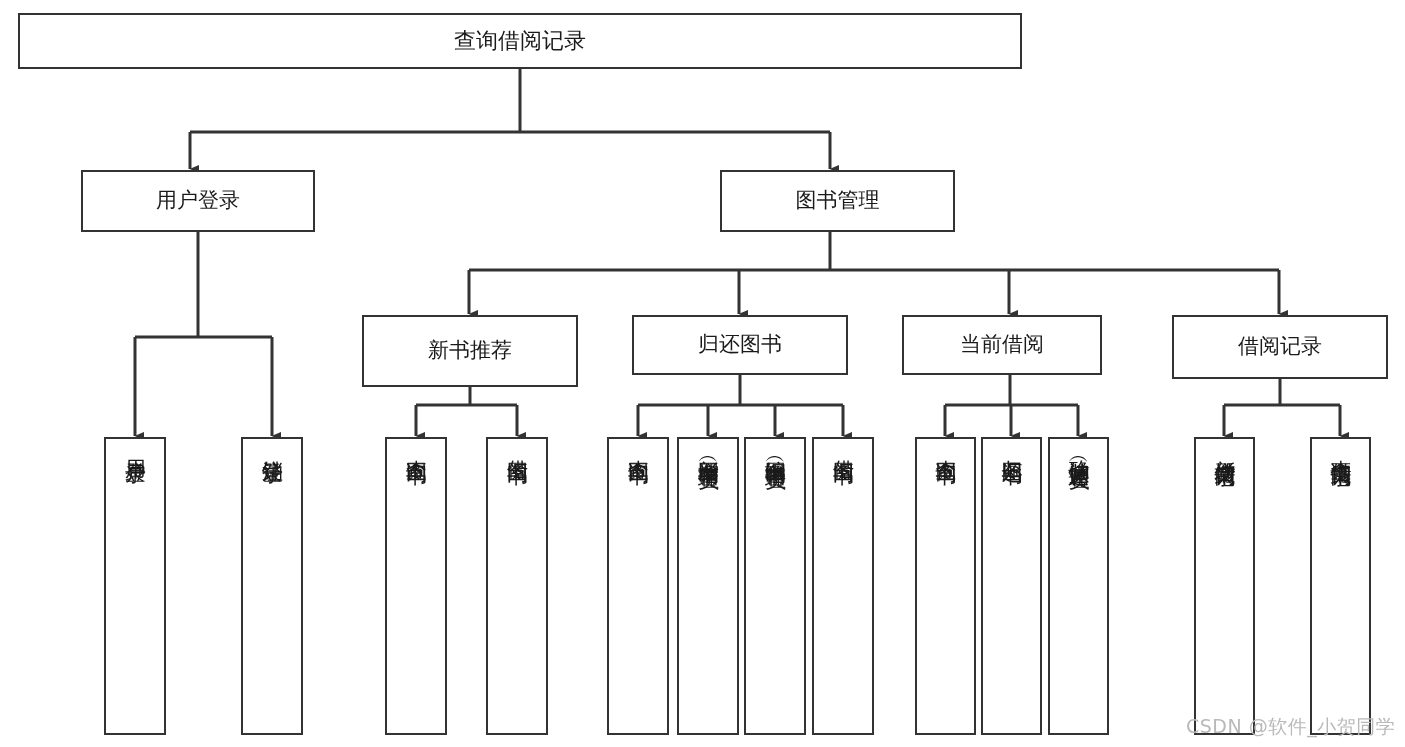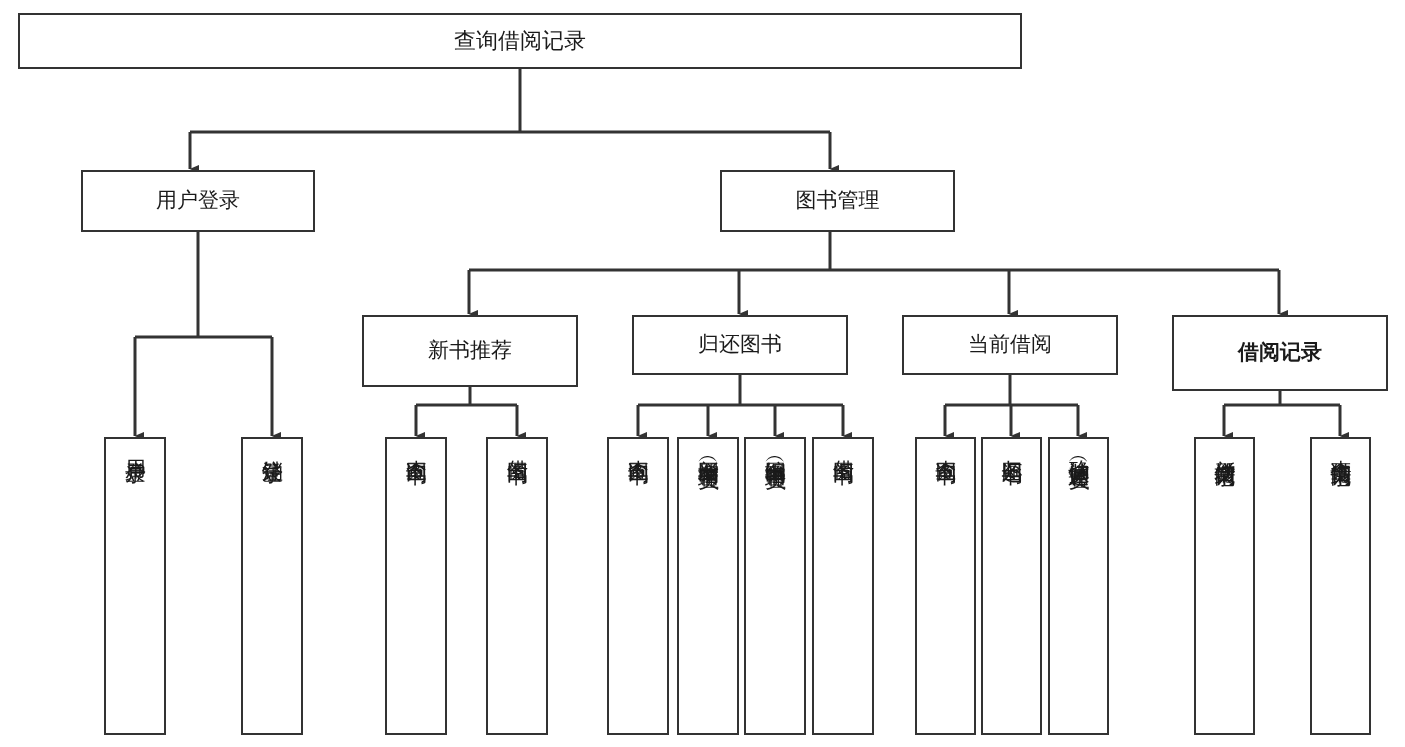--- a/index.html
+++ b/index.html
@@ -130,24 +130,24 @@
       </div>
       <div class="node horiz" style="left: 712px; top: 170px; width: 235px; height: 62px; margin-left: 8px;">
         <span class="label">图书管理</span>
       </div>
       <div class="node horiz" style="left: 362px; top: 315px; width: 216px; height: 72px;">
         <span class="label">新书推荐</span>
       </div>
       <div class="node horiz" style="left: 632px; top: 315px; width: 216px; height: 60px;">
         <span class="label">归还图书</span>
       </div>
-      <div class="node horiz" style="left: 902px; top: 315px; width: 216px; height: 60px;">
+      <div class="node horiz" style="left: 902px; top: 315px; width: 200px; height: 60px;">
         <span class="label">当前借阅</span>
       </div>
-      <div class="node horiz" style="left: 1172px; top: 315px; width: 216px; height: 76px; font-weight: bold;">
+      <div class="node horiz" style="left: 1172px; top: 315px; width: 216px; height: 64px;">
         <span class="label">借阅记录</span>
       </div>
       <div class="node vert" style="left: 104px; top: 437px; width: 62px; height: 298px;">
         <span class="label">用户登录</span>
       </div>
       <div class="node vert" style="left: 241px; top: 437px; width: 62px; height: 298px;">
         <span class="label">注销登录</span>
       </div>
       <div class="node vert" style="left: 385px; top: 437px; width: 62px; height: 298px;">
         <span class="label">查询图书</span>
@@ -177,13 +177,14 @@
         <span class="label">确认归还（管理员）</span>
       </div>
       <div class="node vert" style="left: 1194px; top: 437px; width: 61px; height: 298px;">
         <span class="label">新增借阅记录</span>
       </div>
       <div class="node vert" style="left: 1310px; top: 437px; width: 61px; height: 298px;">
         <span class="label">查询借阅记录</span>
       </div>
     </div>
 
+  <div class="watermark">CSDN @软件_小贺同学</div>
 </div>
 
 </body></html>

